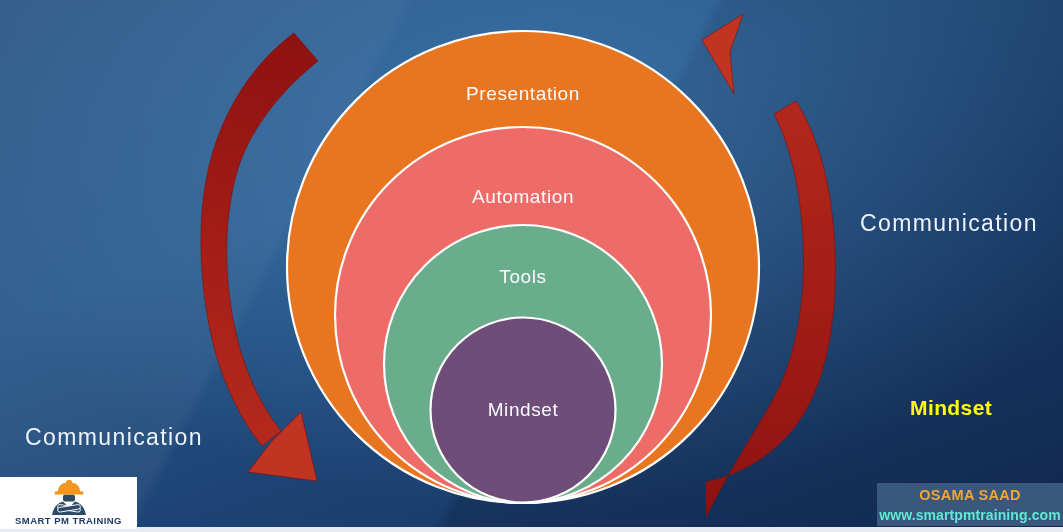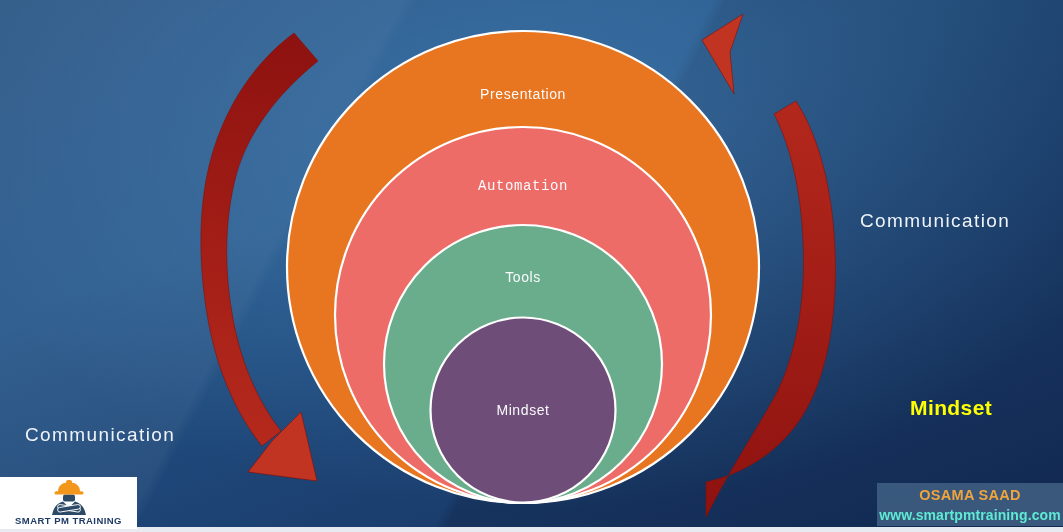--- a/index.html
+++ b/index.html
@@ -8,24 +8,24 @@
     font-family:"Liberation Sans",sans-serif;
     background:
       radial-gradient(ellipse 980px 600px at 50% 26%, rgba(74,132,186,0.55) 0%, rgba(74,132,186,0.0) 62%),
       linear-gradient(118deg, rgba(255,255,255,0.05) 0%, rgba(255,255,255,0.05) 30%, rgba(255,255,255,0) 31%, rgba(255,255,255,0) 53%, rgba(6,12,32,0.20) 54%, rgba(6,12,32,0.20) 100%),
       linear-gradient(160deg, #2a5584 0%, #27588a 35%, #1d4475 62%, #142f5c 100%);
   }
   svg.diagram{position:absolute;left:0;top:0;}
   .lbl{position:absolute;white-space:nowrap;}
   .ring-label{
     transform:translate(-50%,-50%);
-    font-size:14px;letter-spacing:0.6px;color:#fafbfd;
+    font-size:19px;letter-spacing:0.6px;color:#fafbfd;
   }
   .side-label{
-    font-size:19px;letter-spacing:1.4px;color:#eef3f9;
+    font-size:23px;letter-spacing:1.4px;color:#eef3f9;
   }
   .mindset-highlight{
     font-size:21px;font-weight:bold;color:#ffff00;letter-spacing:0.4px;
   }
   .logo-card{
     position:absolute;left:0;top:477px;width:137px;height:52px;background:#ffffff;
     display:flex;flex-direction:column;align-items:center;justify-content:flex-end;
     padding-bottom:3px;box-sizing:border-box;z-index:3;
   }
   .logo-text{
@@ -80,21 +80,21 @@
              C 754,434 733,464 706,517 Z" fill="url(#gradRight)" stroke="#7E100C" stroke-width="1" stroke-opacity="0.6"></path>
     <polygon points="702,40 743,14 730,52 734,94" fill="#C23422" stroke="#7E100C" stroke-width="1" stroke-opacity="0.6"></polygon>
 
     <circle cx="523" cy="267" r="236" stroke="#ffffff" stroke-width="2.2" fill="#E8751F"></circle>
     <circle cx="523" cy="315" r="188" stroke="#ffffff" stroke-width="2.2" fill="#EE6C68"></circle>
     <circle cx="523" cy="364" r="139" stroke="#ffffff" stroke-width="2.2" fill="#6AAD8C"></circle>
     <circle cx="523" cy="410" r="92.5" stroke="#ffffff" stroke-width="2.2" fill="#6E4D78"></circle>
   </svg>
 
   <div class="lbl ring-label" style="left:523px;top:94px;">Presentation</div>
-  <div class="lbl ring-label" style="left:523px;top:186px;font-family:Liberation Mono, monospace;">Automation</div>
+  <div class="lbl ring-label" style="left:523px;top:197px;">Automation</div>
   <div class="lbl ring-label" style="left:523px;top:277px;text-align:right;">Tools</div>
   <div class="lbl ring-label" style="left:523px;top:410px;">Mindset</div>
 
   <div class="lbl side-label" style="left:25px;top:424px;">Communication</div>
   <div class="lbl side-label" style="left:860px;top:210px;">Communication</div>
   <div class="lbl mindset-highlight" style="left:910px;top:396px;">Mindset</div>
 
   <div class="logo-card">
     <svg width="42" height="36" viewBox="0 0 40 36">
       <path d="M3 36 Q5 25 14 22.5 L20 28.5 L26 22.5 Q35 25 37 36 Z" fill="#2C4A66"></path>

